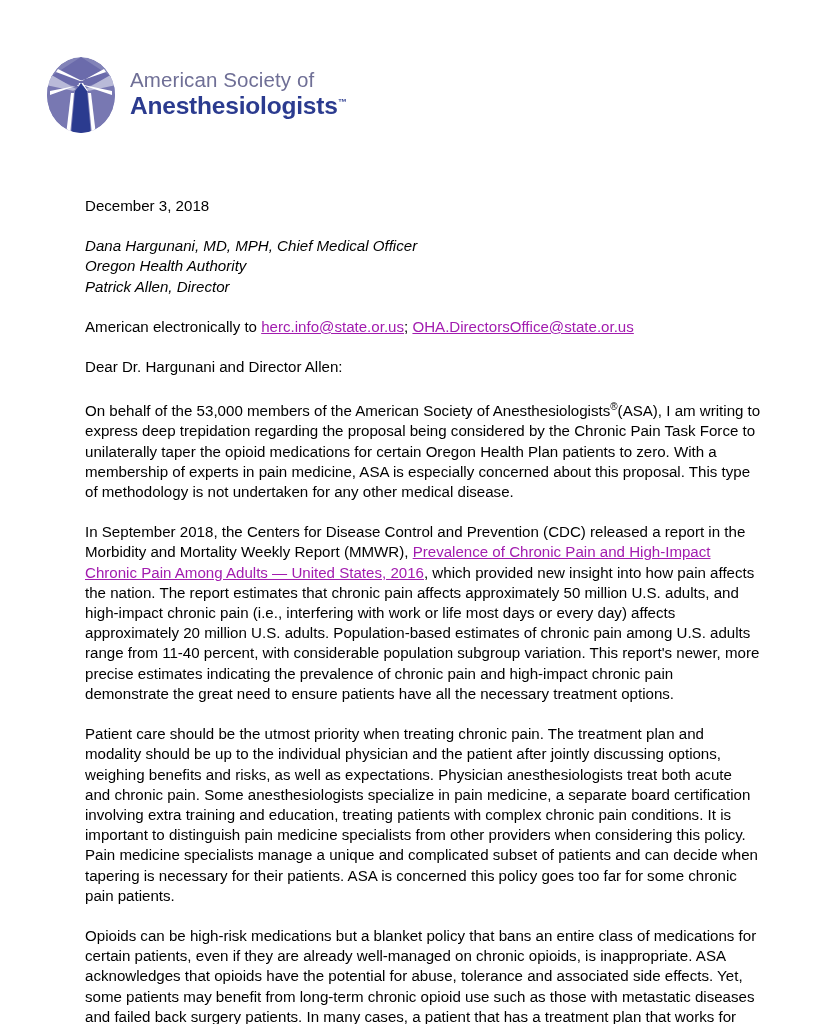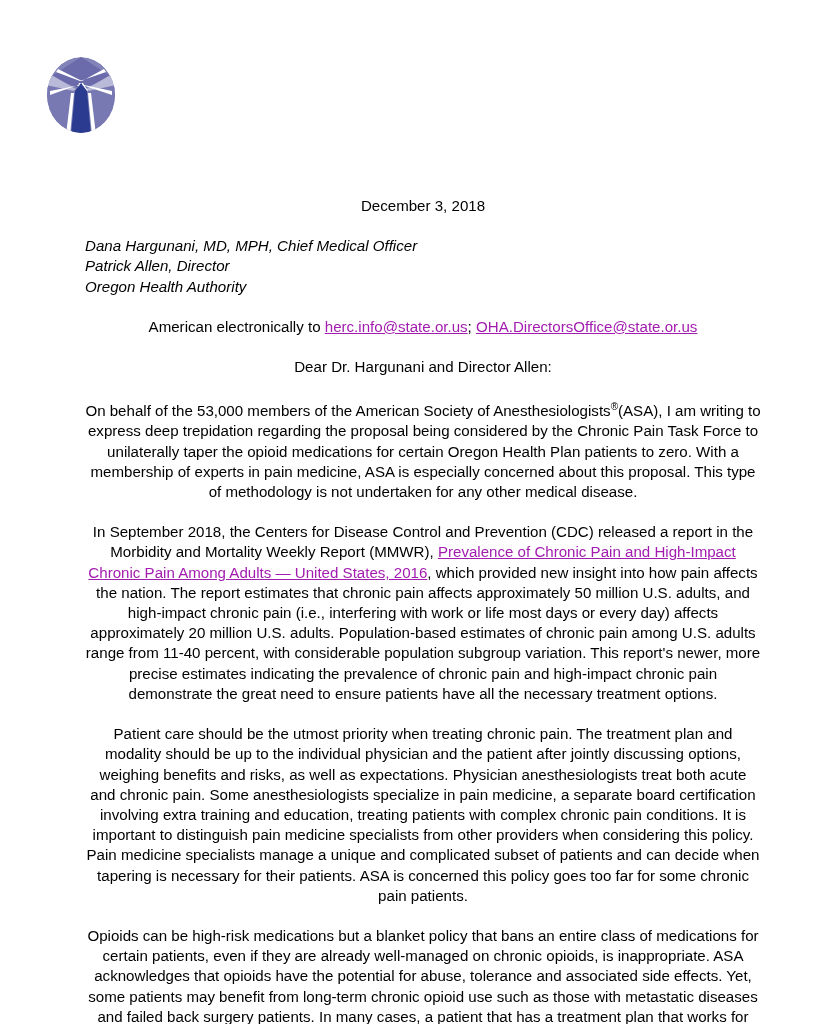--- a/index.html
+++ b/index.html
@@ -64,21 +64,20 @@
     position: absolute;
     left: 85px;
     top: 196px;
     width: 676px;
     font-size: 15.1px;
     line-height: 20.2px;
     color: #000000;
   }
   .letter p {
     margin: 0;
-    text-align: center;
   }
   .block-gap {
     height: 20px;
   }
   .addr-line {
     display: block;
     white-space: nowrap;
     font-style: italic;
   }
   a.doclink {
@@ -122,32 +121,36 @@
       <polygon points="30,38 27,38 22,80 26,80" fill="#ffffff"></polygon>
       <polygon points="44,38 47,38 52,80 48,80" fill="#ffffff"></polygon>
 
       <polygon points="36,26 38,26 14,14 12,17" fill="#ffffff"></polygon>
       <polygon points="36,26 38,26 60,14 62,17" fill="#ffffff"></polygon>
       <polygon points="34,30 36,30 6,36 6,40" fill="#ffffff"></polygon>
       <polygon points="38,30 40,30 68,36 68,40" fill="#ffffff"></polygon>
     </g>
   </svg>
 
+  <div class="logo-wordmark">
+    <span class="wordmark-line1">American Society of</span>
+    <span class="wordmark-line2"><span>Anesthesiologists</span><sup class="wordmark-tm">™</sup></span>
+  </div>
 </div>
 
 <div class="letter">
 
   <p>December 3, 2018</p>
 
   <div class="block-gap"></div>
 
   <div>
     <span class="addr-line">Dana Hargunani, MD, MPH, Chief Medical Officer</span>
+    <span class="addr-line">Oregon Health Authority</span>
     <span class="addr-line">Patrick Allen, Director</span>
-    <span class="addr-line">Oregon Health Authority</span>
   </div>
 
   <div class="block-gap"></div>
 
   <p><span>American electronically to </span><a class="doclink" href="#">herc.info@state.or.us</a><span>; </span><a class="doclink" href="#">OHA.DirectorsOffice@state.or.us</a></p>
 
   <div class="block-gap"></div>
 
   <p>Dear Dr. Hargunani and Director Allen:</p>
 

